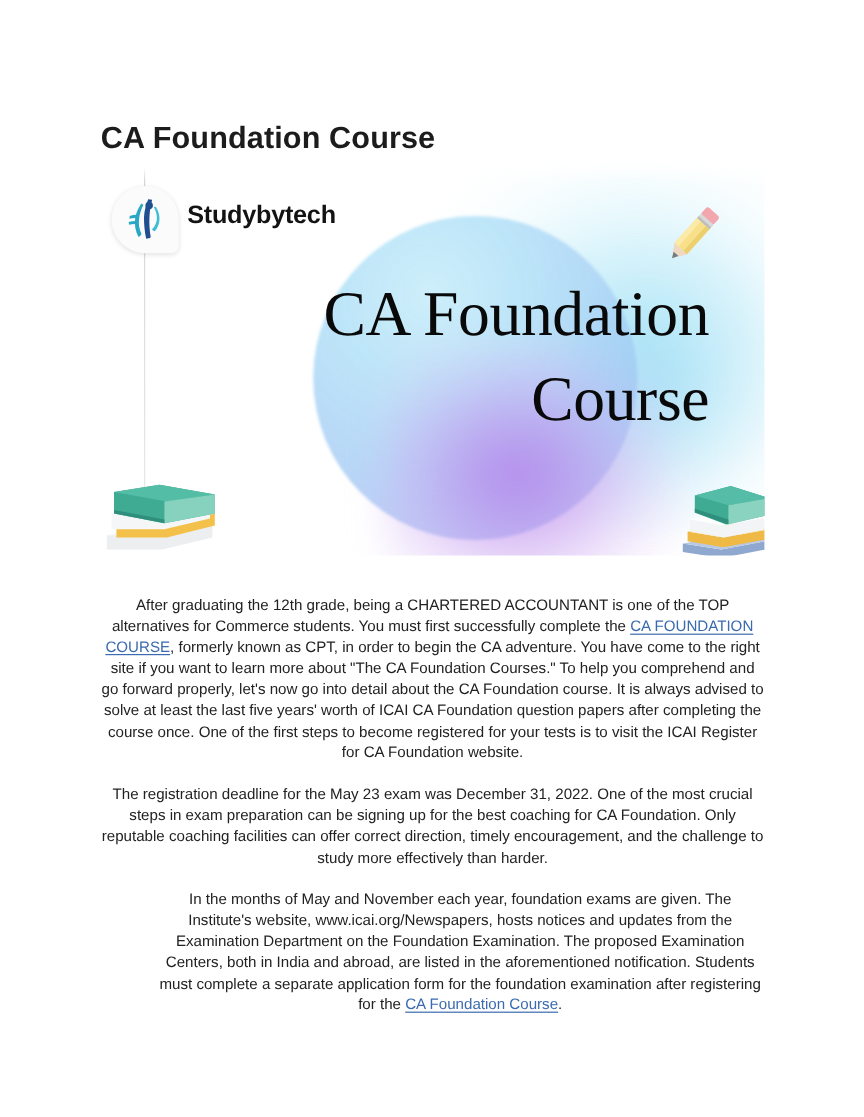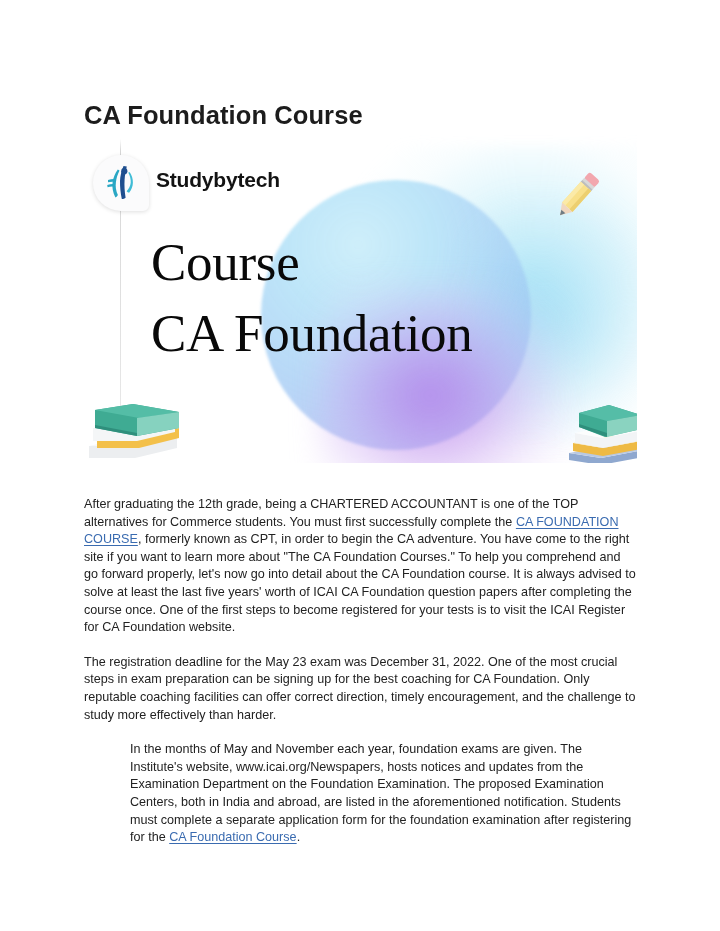--- a/index.html
+++ b/index.html
@@ -39,20 +39,21 @@
 
   
   .banner {
     position: absolute;
     left: 83px;
     top: 135px;
     width: 554px;
     height: 328px;
     background: #ffffff;
     overflow: hidden;
+    text-align: right;
   }
 
   
   .wash-cyan {
     position: absolute;
     right: -40px;
     top: 10px;
     width: 330px;
     height: 300px;
     background: radial-gradient(ellipse at 55% 45%,
@@ -207,21 +208,21 @@
     position: absolute;
     left: 84px;
     top: 496px;
     width: 553px;
   }
   .para {
     font-size: 12.6px;
     line-height: 17.6px;
     color: #222222;
     margin: 0 0 17px 0;
-    text-align: left;
+    text-align: center;
   }
   .para:last-child { margin-bottom: 0; margin-left: 46px; }
   .lnk {
     color: #3a6bb0;
     text-decoration: underline;
     text-underline-offset: 1.5px;
   }
 </style>
 </head>
 <body>
@@ -247,22 +248,22 @@
         <path d="M24.2 8.5 C26.1 12.0 27.0 15.4 26.7 18.8 C26.4 22.0 25.0 24.8 22.6 27.3 C23.4 28.2 24.2 28.7 25.1 28.8 C27.5 25.7 28.8 22.3 28.9 18.7 C29.0 15.0 27.9 11.5 25.8 8.2 Z" fill="#3fbcd6"></path>
         <path d="M4.0 16.0 C6.5 15.2 9.0 14.9 11.5 15.1 C11.3 16.1 11.2 17.0 11.2 17.9 C8.8 17.5 6.4 17.6 4.0 18.2 Z" fill="#2aa7c4"></path>
         <path d="M3.2 21.0 C5.8 20.2 8.3 19.9 10.8 20.2 C10.9 21.1 11.0 22.0 11.2 22.9 C8.7 22.4 6.2 22.5 3.6 23.2 Z" fill="#2aa7c4"></path>
         <circle cx="20.3" cy="7.2" r="3.1" fill="#1f4f8f"></circle>
       </svg>
     </div>
 
     <div class="logo-word">Studybytech</div>
 
     <div class="banner-head">
+      <span class="ln">CA Foundation</span>
       <span class="ln">Course</span>
-      <span class="ln">CA Foundation</span>
     </div>
 
     <svg class="pencil" viewBox="0 0 66 66">
       <g transform="rotate(42 33 33)">
         <rect x="27" y="6" width="14" height="9" rx="2.5" fill="#f2a7ae"></rect>
         <rect x="27" y="14" width="14" height="3.2" fill="#d8d8d8"></rect>
         <rect x="27" y="17" width="14" height="2.6" fill="#bdbdbd"></rect>
         <rect x="27" y="19.2" width="14" height="28" fill="#f8e08a"></rect>
         <rect x="27" y="19.2" width="4.4" height="28" fill="#fbeaa8"></rect>
         <rect x="37" y="19.2" width="4" height="28" fill="#eccf6f"></rect>

